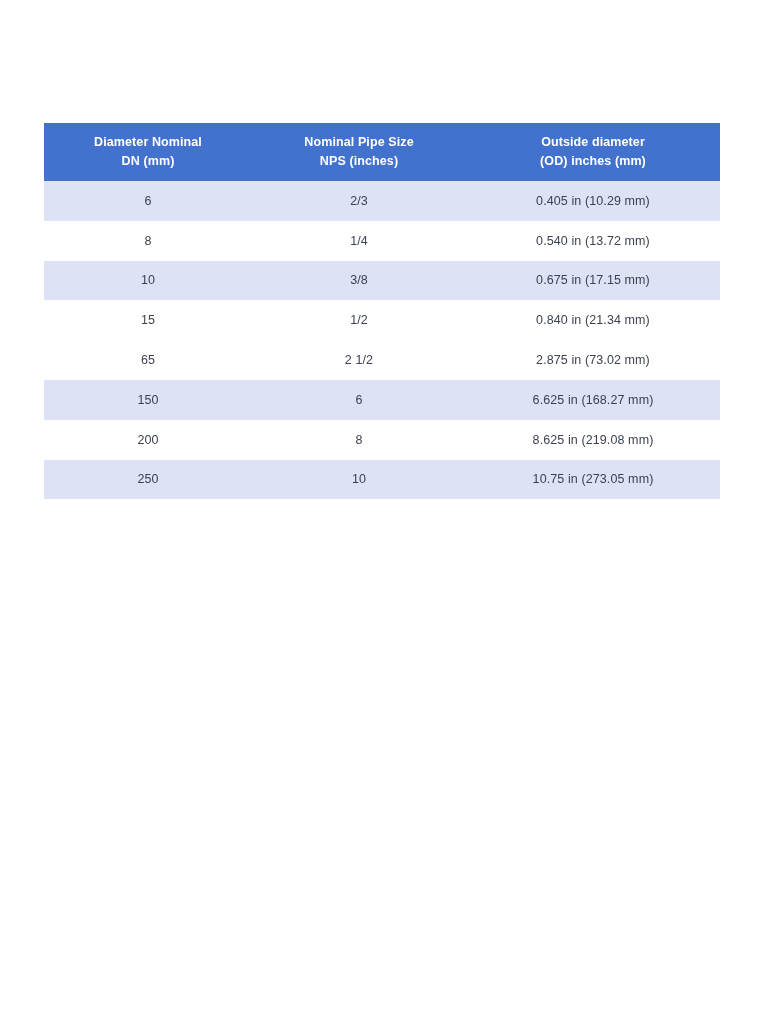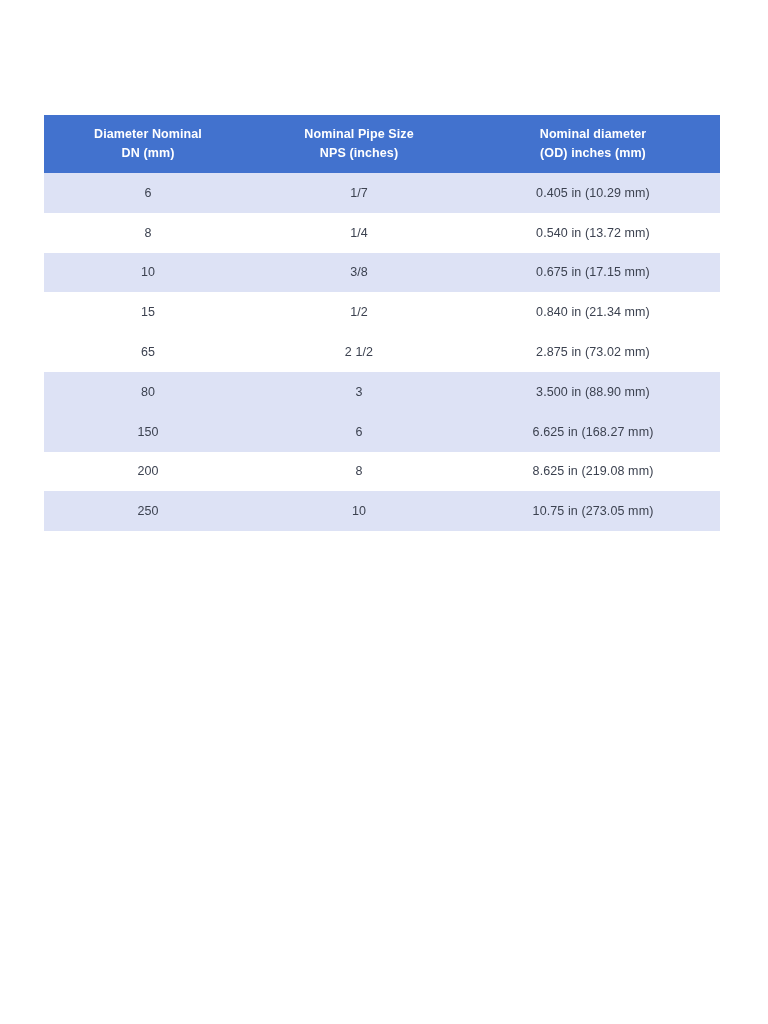--- a/index.html
+++ b/index.html
@@ -12,20 +12,21 @@
     height: 1024px;
     font-family: "Liberation Sans", sans-serif;
     -webkit-font-smoothing: antialiased;
   }
   .page {
     position: relative;
     width: 768px;
     height: 1000px;
     background: #ffffff;
     box-sizing: border-box;
+    margin-top: 8px;
   }
   .table-wrap {
     position: absolute;
     left: 44px;
     top: 115px;
     width: 676px;
   }
   table.pipe-table {
     width: 676px;
     border-collapse: collapse;
@@ -81,29 +82,29 @@
         <tr>
           <th>
             <span class="hline">Diameter Nominal</span>
             <span class="hline">DN (mm)</span>
           </th>
           <th>
             <span class="hline">Nominal Pipe Size</span>
             <span class="hline">NPS (inches)</span>
           </th>
           <th>
-            <span class="hline">Nominal diameter</span>
+            <span class="hline">Outside diameter</span>
             <span class="hline">(OD) inches (mm)</span>
           </th>
         </tr>
       </thead>
       <tbody id="table-body">
           <tr class="odd">
             <td>6</td>
-            <td>1/7</td>
+            <td>2/3</td>
             <td>0.405 in (10.29 mm)</td>
           </tr>
           <tr class="even">
             <td>8</td>
             <td>1/4</td>
             <td>0.540 in (13.72 mm)</td>
           </tr>
           <tr class="odd">
             <td>10</td>
             <td>3/8</td>
@@ -113,25 +114,20 @@
             <td>15</td>
             <td>1/2</td>
             <td>0.840 in (21.34 mm)</td>
           </tr>
           <tr class="even">
             <td>65</td>
             <td>2 1/2</td>
             <td>2.875 in (73.02 mm)</td>
           </tr>
           <tr class="odd">
-            <td>80</td>
-            <td>3</td>
-            <td>3.500 in (88.90 mm)</td>
-          </tr>
-          <tr class="odd">
             <td>150</td>
             <td>6</td>
             <td>6.625 in (168.27 mm)</td>
           </tr>
           <tr class="even">
             <td>200</td>
             <td>8</td>
             <td>8.625 in (219.08 mm)</td>
           </tr>
           <tr class="odd">

